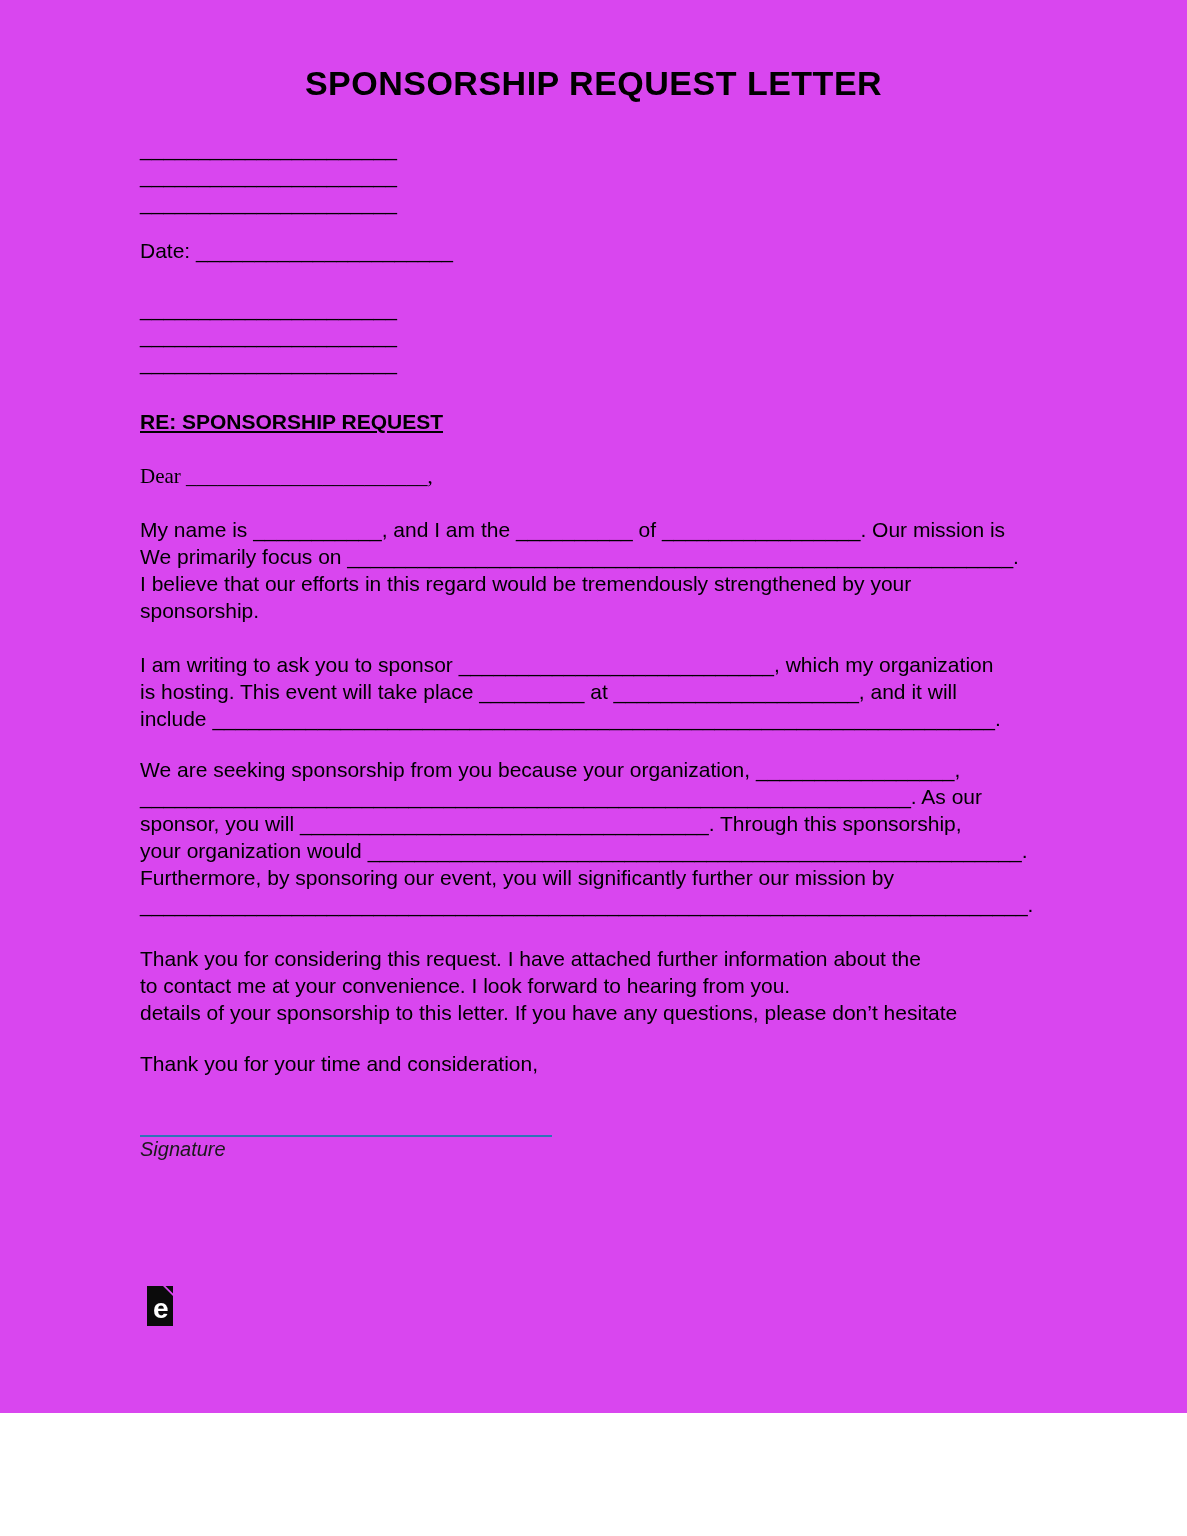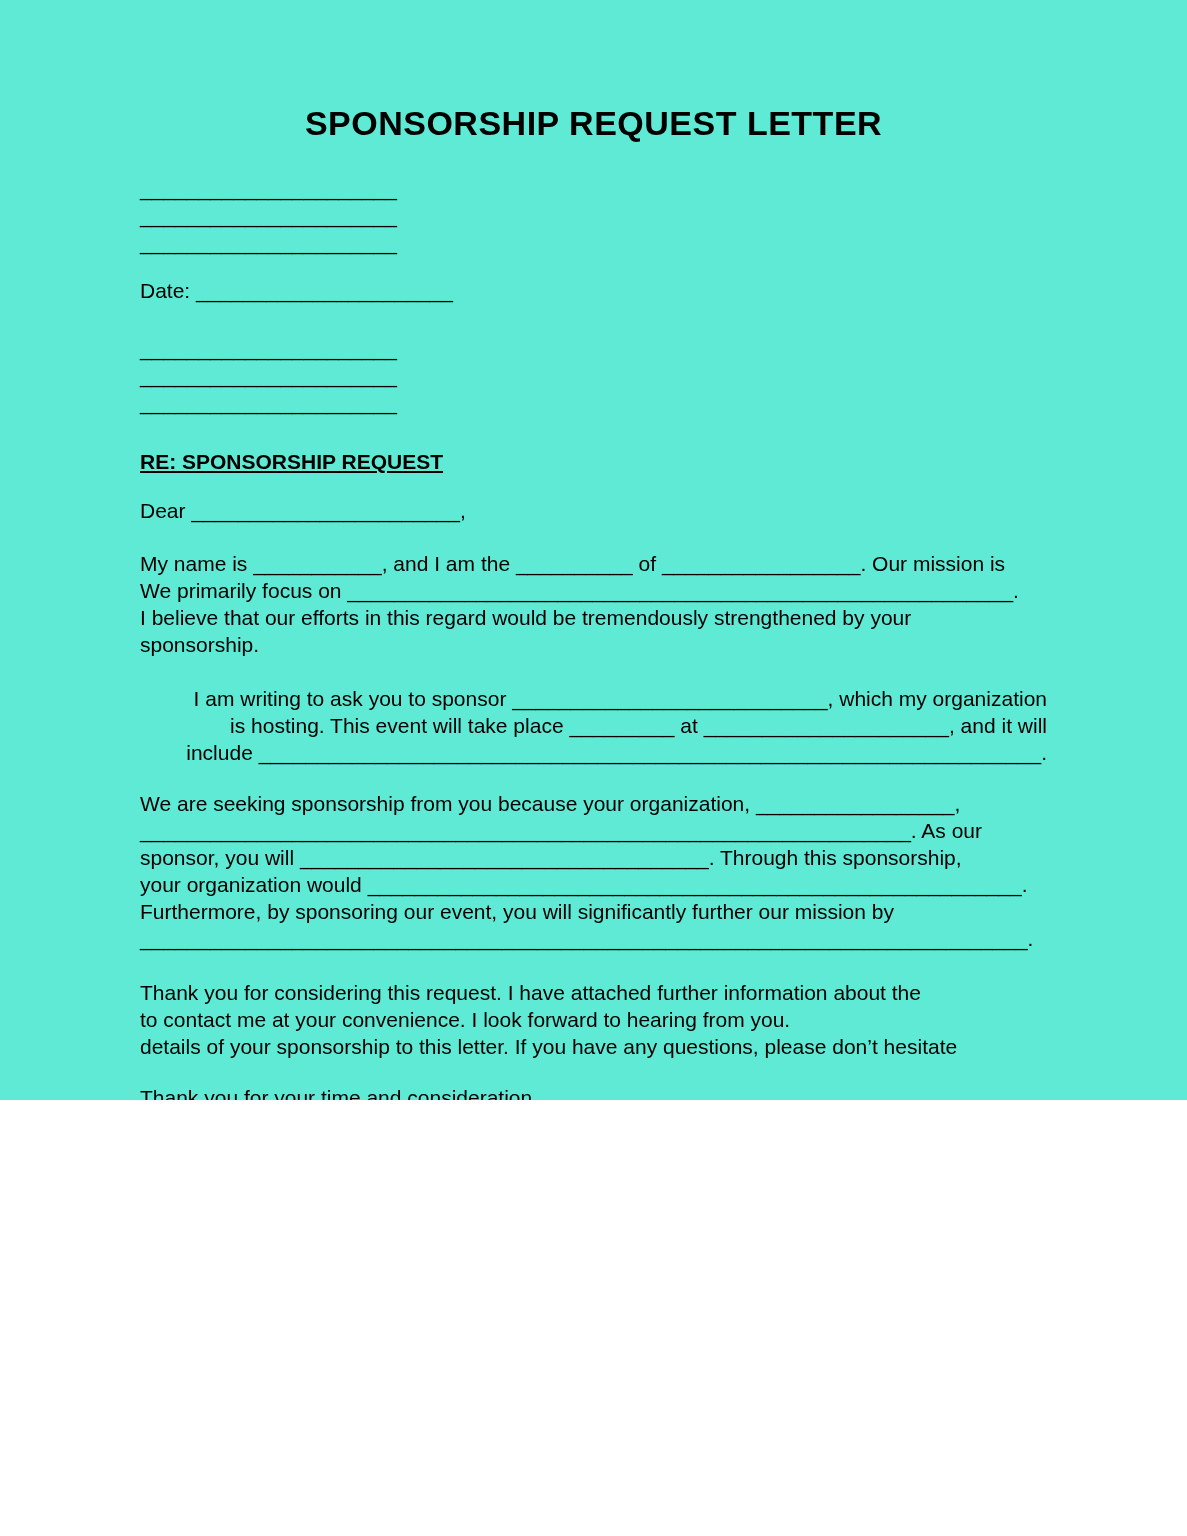--- a/index.html
+++ b/index.html
@@ -1,45 +1,45 @@
 <!DOCTYPE html>
 <html><head>
 <meta charset="utf-8">
 <style>
   html,body{margin:0;padding:0;background:#ffffff;}
   .page{
     position:relative;
     width:1187px;
-    height:1100px;
-    background:#5eead4;
+    height:1413px;
+    background:#d946ef;
     overflow:hidden;
     box-sizing:border-box;
-    padding:104px 140px 0 140px;
+    padding:64px 140px 0 140px;
     font-family:"Liberation Sans","DejaVu Sans",sans-serif;
     font-size:21px;
     line-height:27px;
     color:#000000;
   }
   .title{
     margin:0;
     font-size:34px;
     line-height:38px;
     font-weight:bold;
     text-align:center;
     letter-spacing:0.5px;
     white-space:nowrap;
   }
   .line{white-space:nowrap;}
   .addr1{margin-top:33px;}
   .date-line{margin-top:21px;}
   .addr2{margin-top:31px;}
   .subject{margin-top:32px;font-weight:bold;text-decoration:underline;}
-  .salutation{margin-top:22px;}
+  .salutation{margin-top:28px;font-family:Liberation Serif, serif;}
   .para-1{margin-top:26px;}
-  .para-2{margin-top:27px;text-align:right;}
+  .para-2{margin-top:27px;}
   .para-3{margin-top:24px;}
   .para-close{margin-top:27px;}
   .signoff{margin-top:24px;}
   .sig-line{
     margin-top:58px;
     width:412px;
     height:0;
     border-bottom:2px solid #2e75b6; 
   }
   .sig-label{

